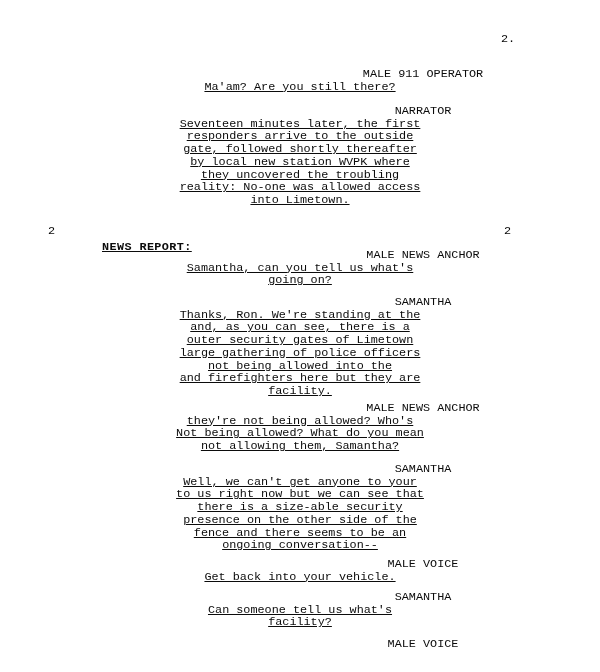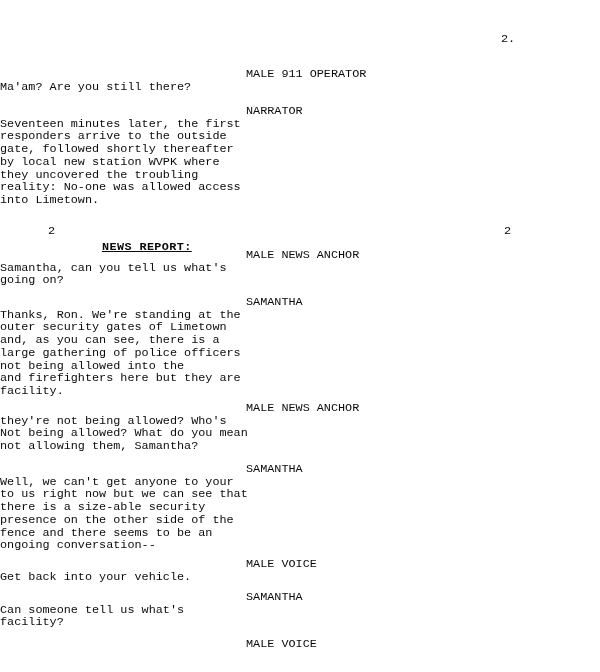--- a/index.html
+++ b/index.html
@@ -3,23 +3,23 @@
 <meta charset="utf-8">
 <style>
   html,body{margin:0;padding:0;}
   body{
     width:600px;height:672px;background:#ffffff;
     font-family:"Liberation Mono","DejaVu Sans Mono",monospace;
     font-size:11.8px;line-height:12.7px;color:#0b0b0b;
   }
   .page{position:relative;width:600px;height:672px;background:#fff;overflow:hidden;}
   .pagenum{position:absolute;left:501px;top:33px;white-space:pre;}
-  .block{position:absolute;left:0;right:0;}
+  .block{position:absolute;left:0;right:0;text-align:center;}
   .char{padding-left:246px;white-space:pre;}
-  .dline{white-space:pre;}
+  .dline{white-space:pre;text-decoration:underline;}
   .scene{position:absolute;left:0;right:0;top:225px;height:14px;}
   .sn-l{position:absolute;left:48px;white-space:pre;}
   .sh{position:absolute;left:102px;font-weight:bold;text-decoration:underline;white-space:pre;letter-spacing:0.4px;margin-top:16px;}
   .sn-r{position:absolute;left:504px;white-space:pre;}
   
   .b0{top:68px;} .b1{top:105px;} .b2{top:249px;} .b3{top:296px;}
   .b4{top:402px;} .b5{top:463px;} .b6{top:558px;} .b7{top:591px;} .b8{top:638px;}
 </style>
 </head>
 <body>
@@ -52,22 +52,22 @@
 
   <div class="block b2">
     <div class="char">MALE NEWS ANCHOR</div>
     <div class="dline">Samantha, can you tell us what's</div>
     <div class="dline">going on?</div>
   </div>
 
   <div class="block b3">
     <div class="char">SAMANTHA</div>
     <div class="dline">Thanks, Ron. We're standing at the</div>
+    <div class="dline">and, as you can see, there is a</div>
     <div class="dline">outer security gates of Limetown</div>
-    <div class="dline">and, as you can see, there is a</div>
     <div class="dline">large gathering of police officers</div>
     <div class="dline">not being allowed into the</div>
     <div class="dline">and firefighters here but they are</div>
     <div class="dline">facility.</div>
   </div>
 
   <div class="block b4">
     <div class="char">MALE NEWS ANCHOR</div>
     <div class="dline">they're not being allowed? Who's</div>
     <div class="dline">Not being allowed? What do you mean</div>

